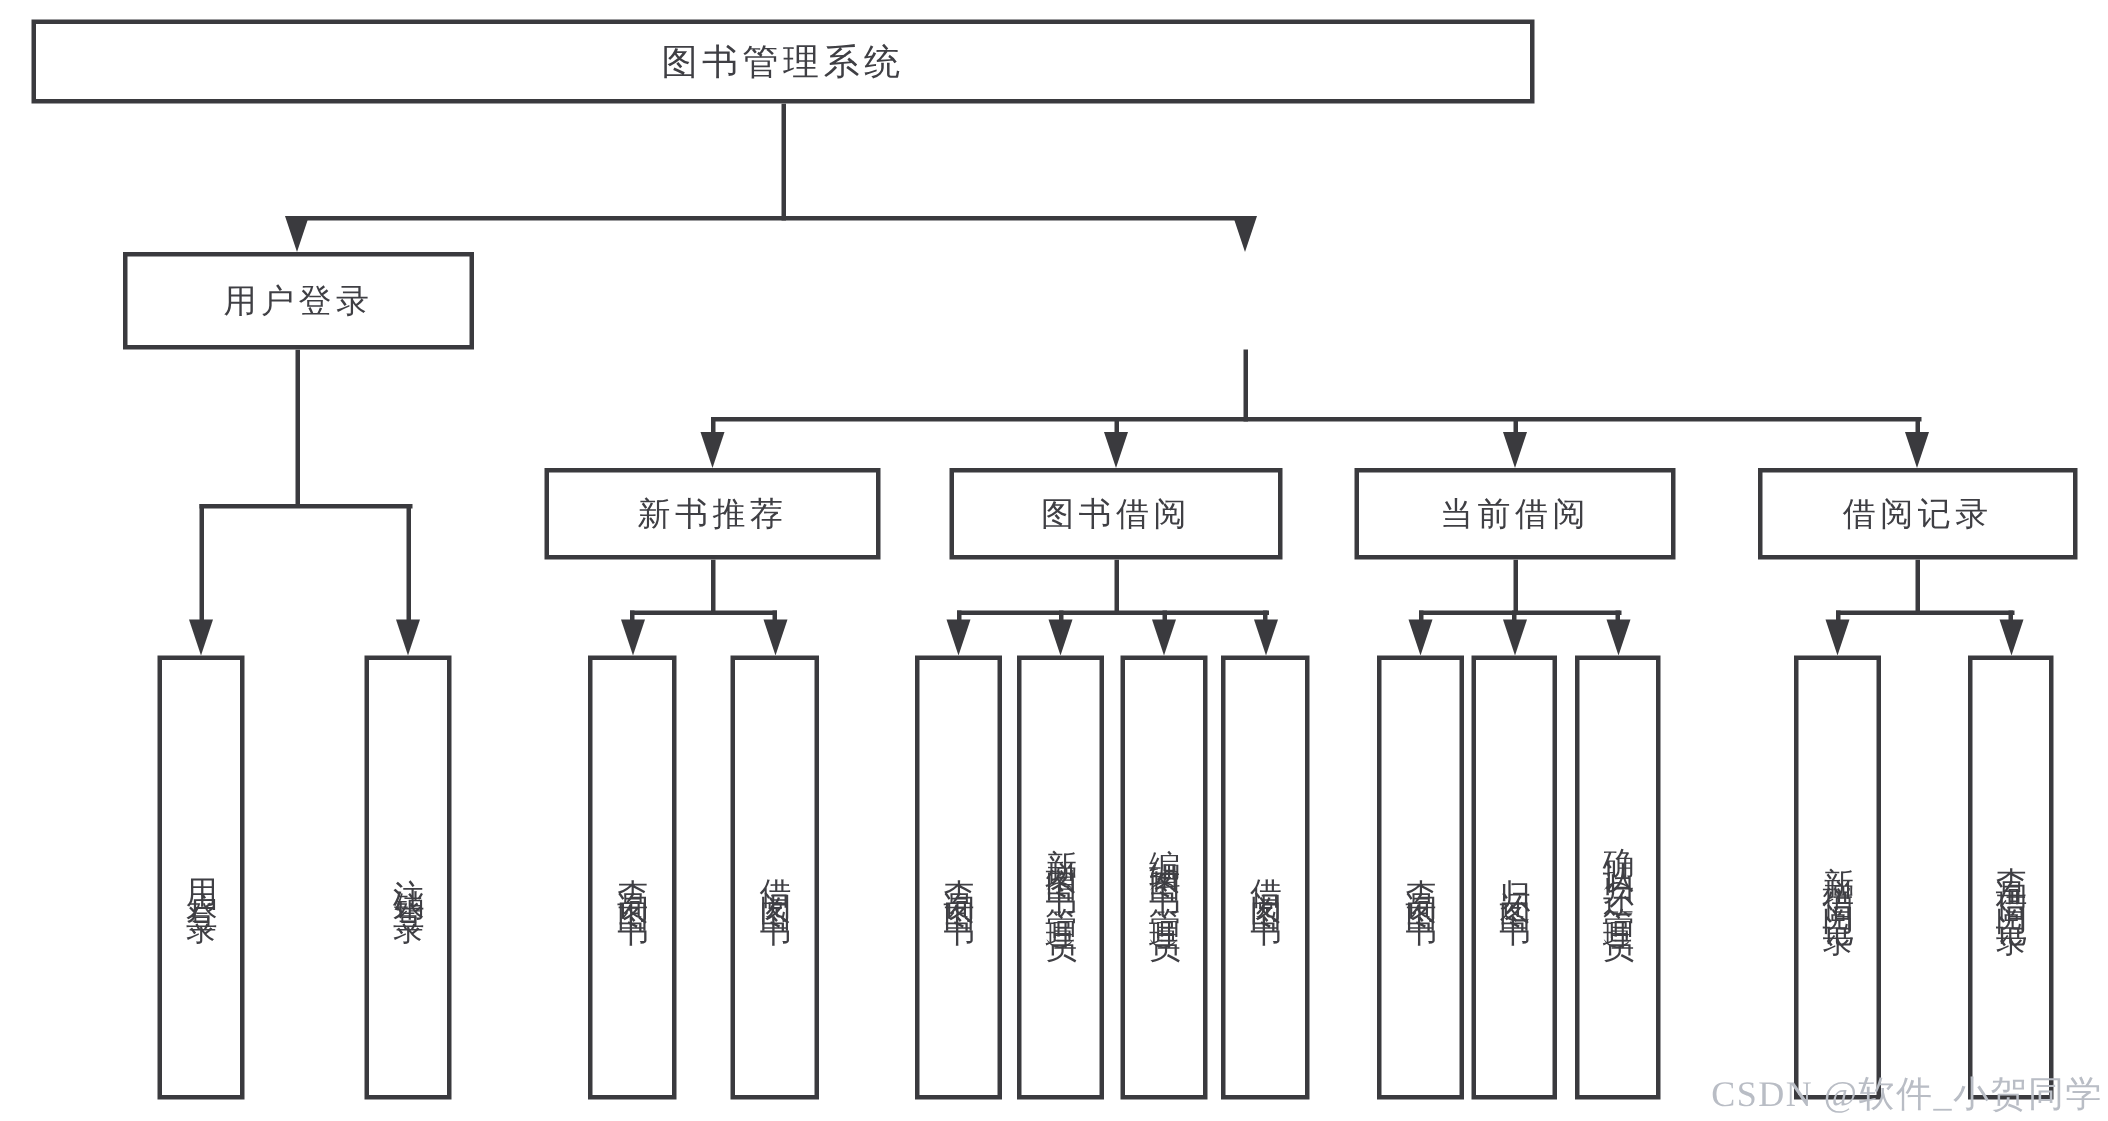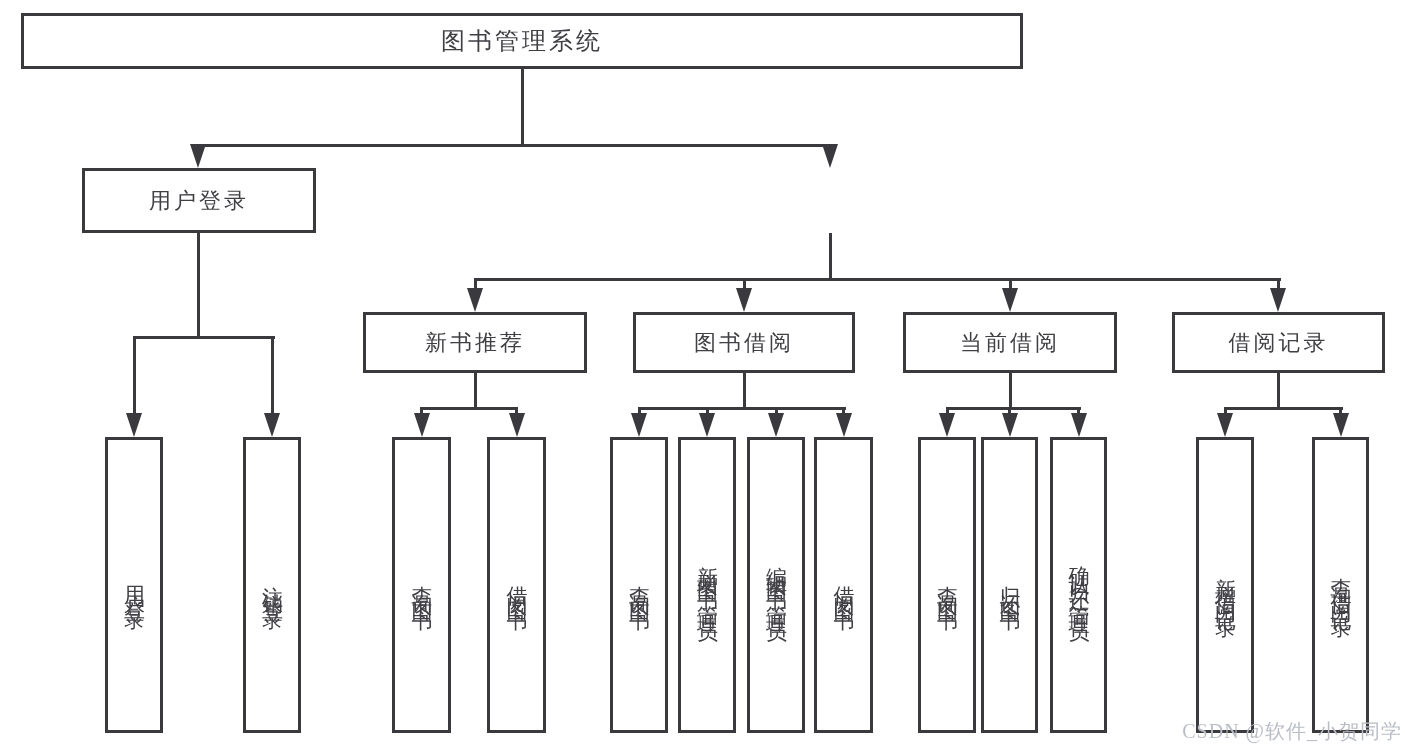--- a/index.html
+++ b/index.html
@@ -52,21 +52,21 @@
     position:absolute;
     width:0;height:0;
     border-left:8px solid transparent;
     border-right:8px solid transparent;
     border-top:24px solid var(--line);
   }
   .watermark{
     position:absolute;
     right:3px;
     bottom:2px;
-    font-size:20px;
+    font-size:24px;
     letter-spacing:1px;
     color:#b9bdc5;
     z-index:5;
     white-space:nowrap;
   }
 </style>
 </head>
 <body>
 
 <div id="canvas">

